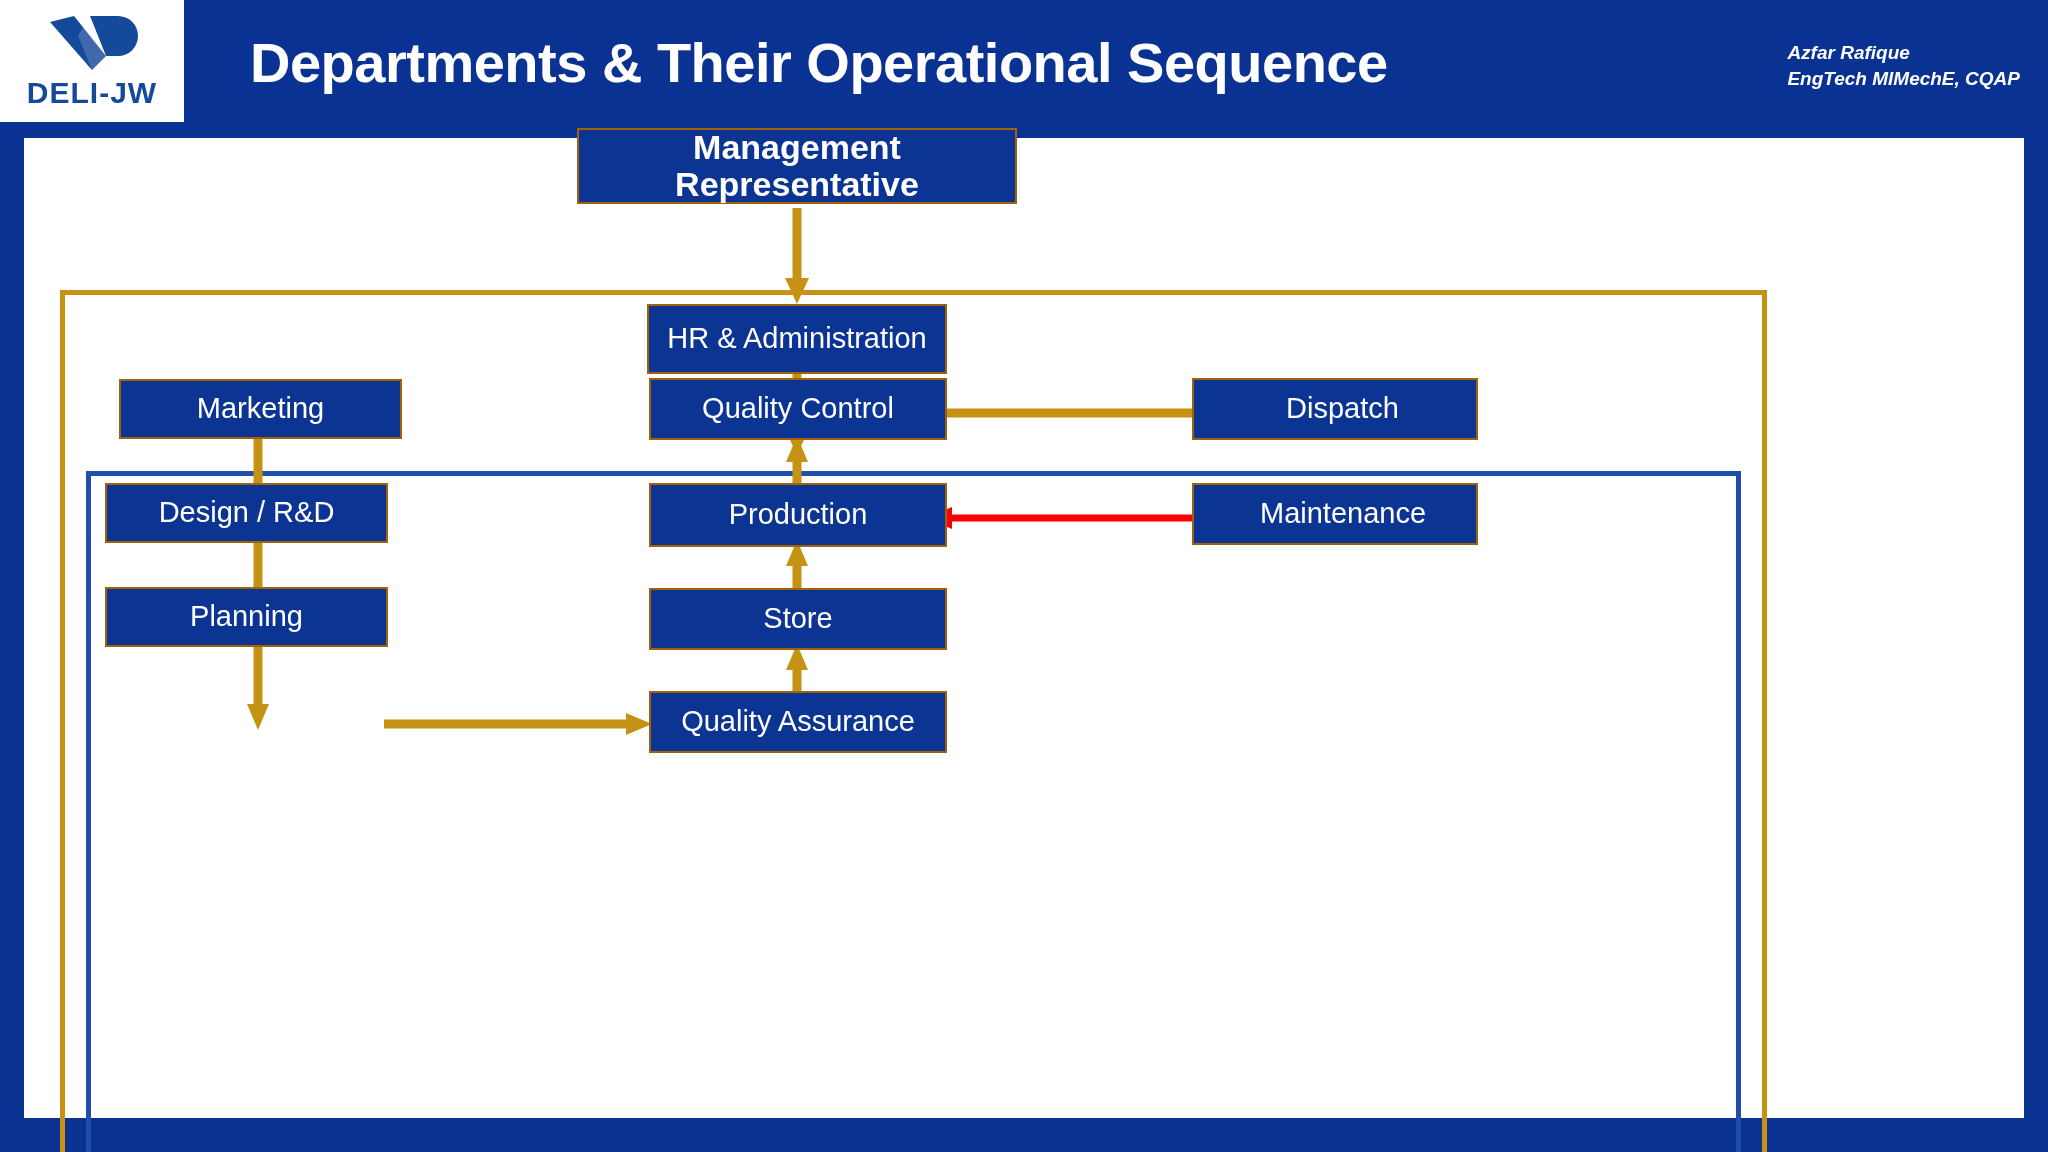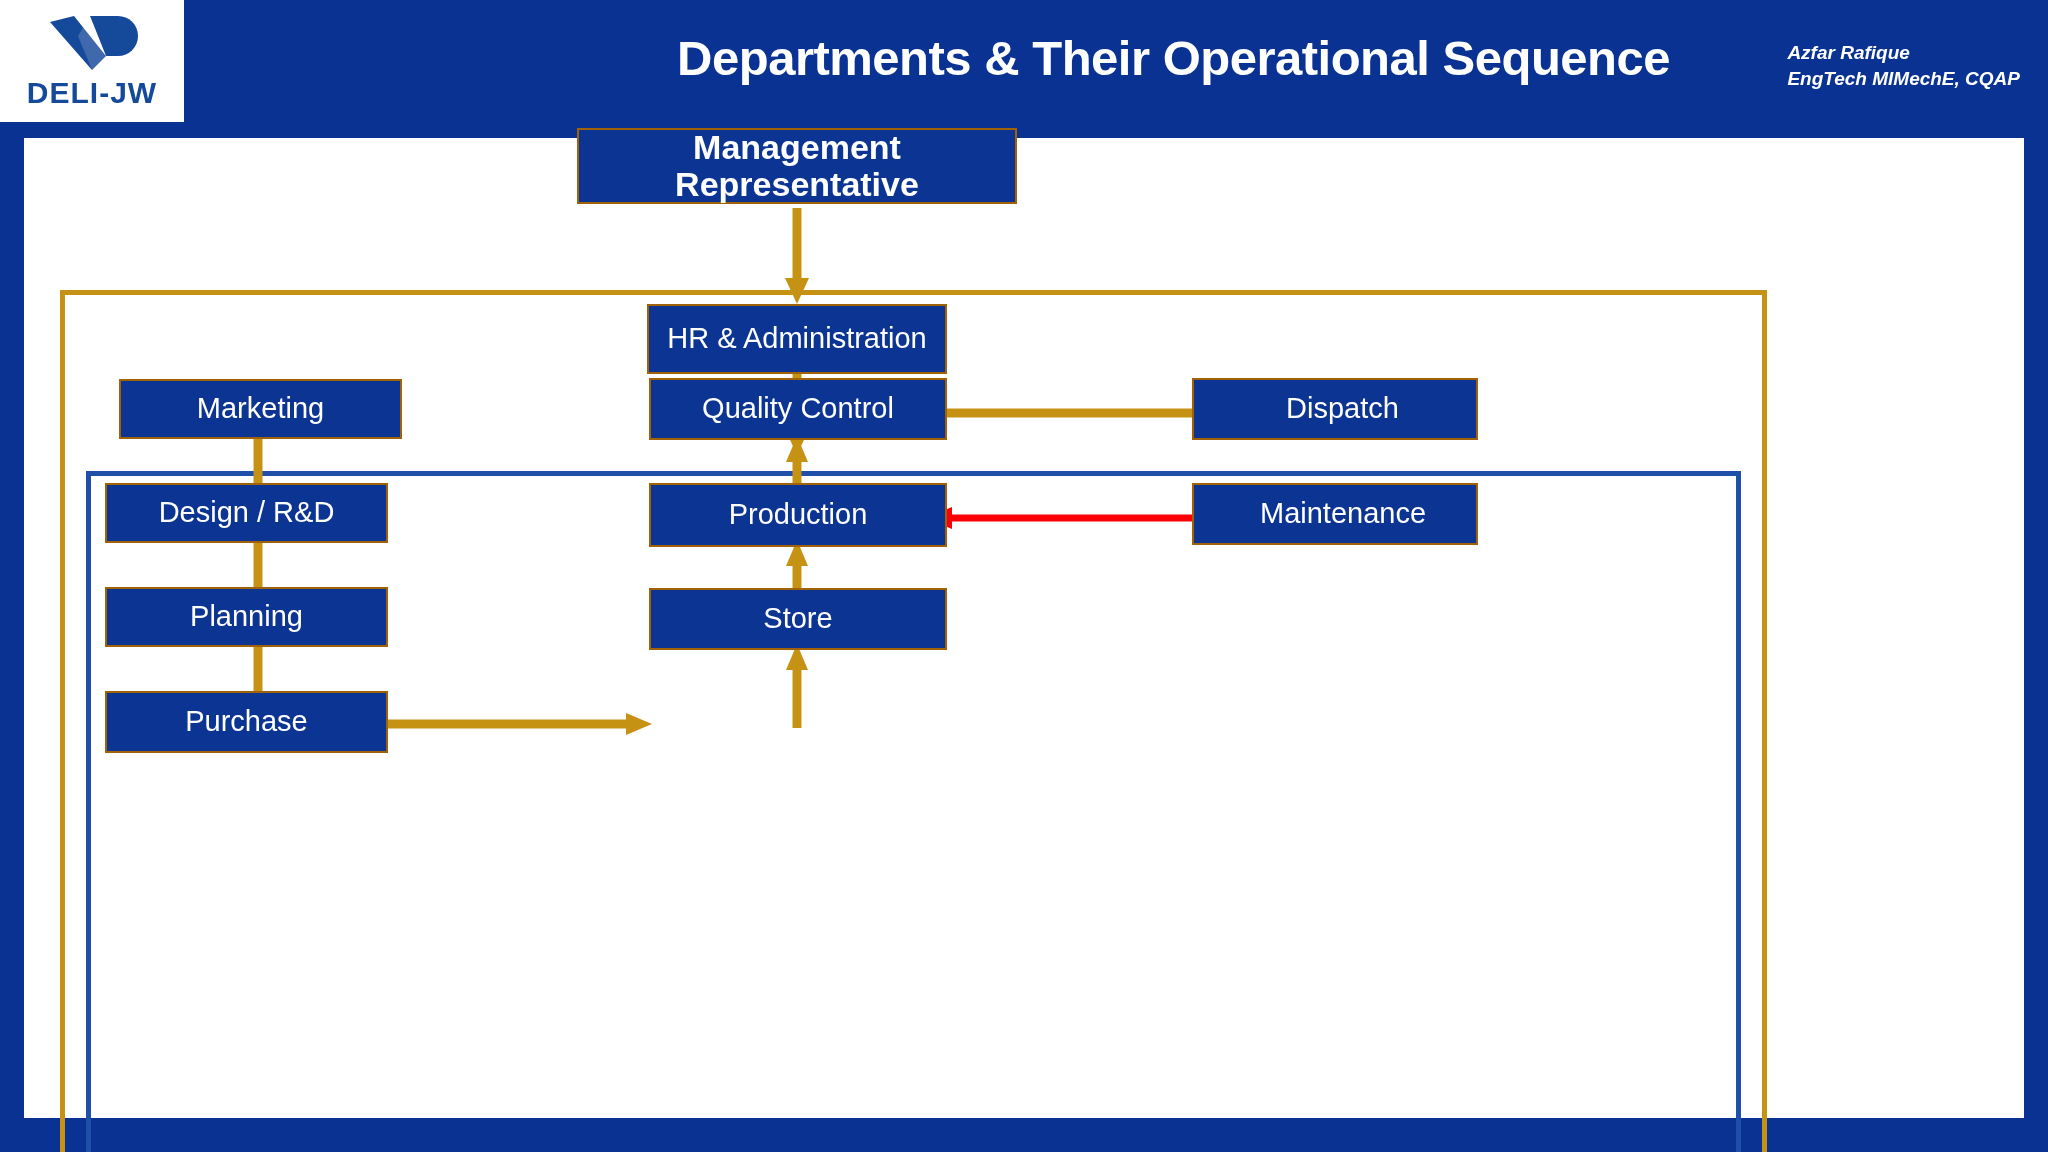--- a/index.html
+++ b/index.html
@@ -22,22 +22,22 @@
     display:flex; flex-direction:column;
     align-items:center; justify-content:center;
   }
   #logo-mark { width:96px; height:62px; display:block; }
   #logo-text {
     font-size:30px; font-weight:bold; color:#15499a;
     letter-spacing:1px; line-height:1; margin-top:2px;
   }
   #slide-title {
     position:absolute; left:250px; top:30px; width:1420px;
-    text-align:right;
-    color:#ffffff; font-size:49px; font-weight:bold;
+    text-align:left;
+    color:#ffffff; font-size:56px; font-weight:bold;
     letter-spacing:-0.5px;
     white-space:nowrap;
   }
   #author-credit {
     position:absolute; right:28px; top:40px;
     color:#ffffff; font-size:19px; font-weight:bold; font-style:italic;
     line-height:1.35; text-align:left;
   }
 
   
@@ -196,36 +196,36 @@
   </div>
 
   <div class="box" style="left:81px; top:345px; width:283px; height:60px;">
     <span>Design / R&amp;D</span>
   </div>
 
   <div class="box" style="left:81px; top:449px; width:283px; height:60px;">
     <span>Planning</span>
   </div>
 
-  <div class="box" style="left:81px; top:553px; width:283px; height:62px;">
-    <span>Purchase</span>
-  </div>
 
   <div class="box" style="left:625px; top:240px; width:298px; height:62px;">
     <span>Quality Control</span>
   </div>
 
   <div class="box" style="left:625px; top:345px; width:298px; height:64px;">
     <span>Production</span>
   </div>
 
   <div class="box" style="left:625px; top:450px; width:298px; height:62px;">
     <span>Store</span>
   </div>
 
+  <div class="box" style="left:625px; top:553px; width:298px; height:62px;">
+    <span>Quality Assurance</span>
+  </div>
 
   <div class="box" style="left:1168px; top:240px; width:286px; height:62px;padding-left:15px;">
     <span>Dispatch</span>
   </div>
 
   <div class="box" style="left:1168px; top:345px; width:286px; height:62px;padding-left:16px;">
     <span>Maintenance</span>
   </div>
 
 </div>

